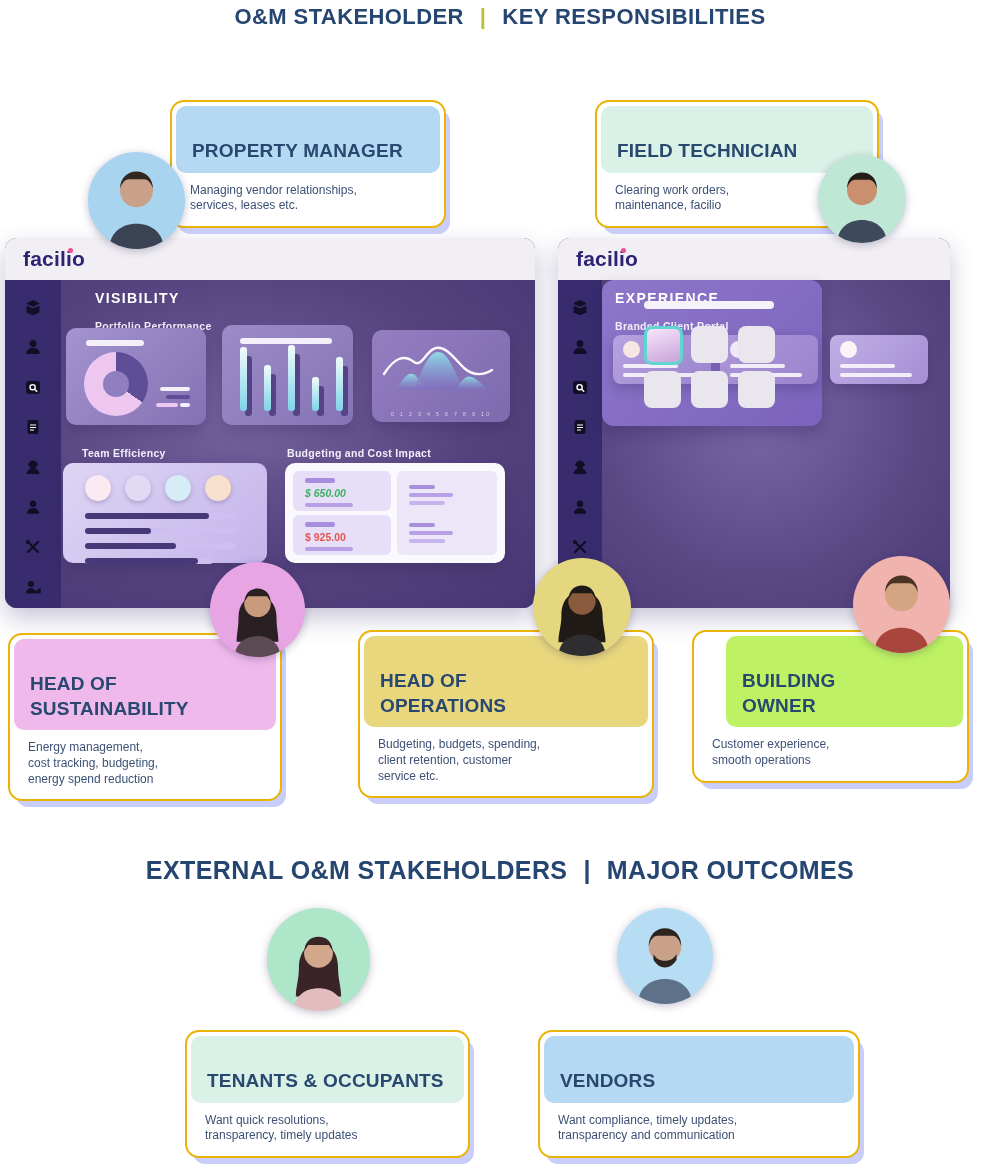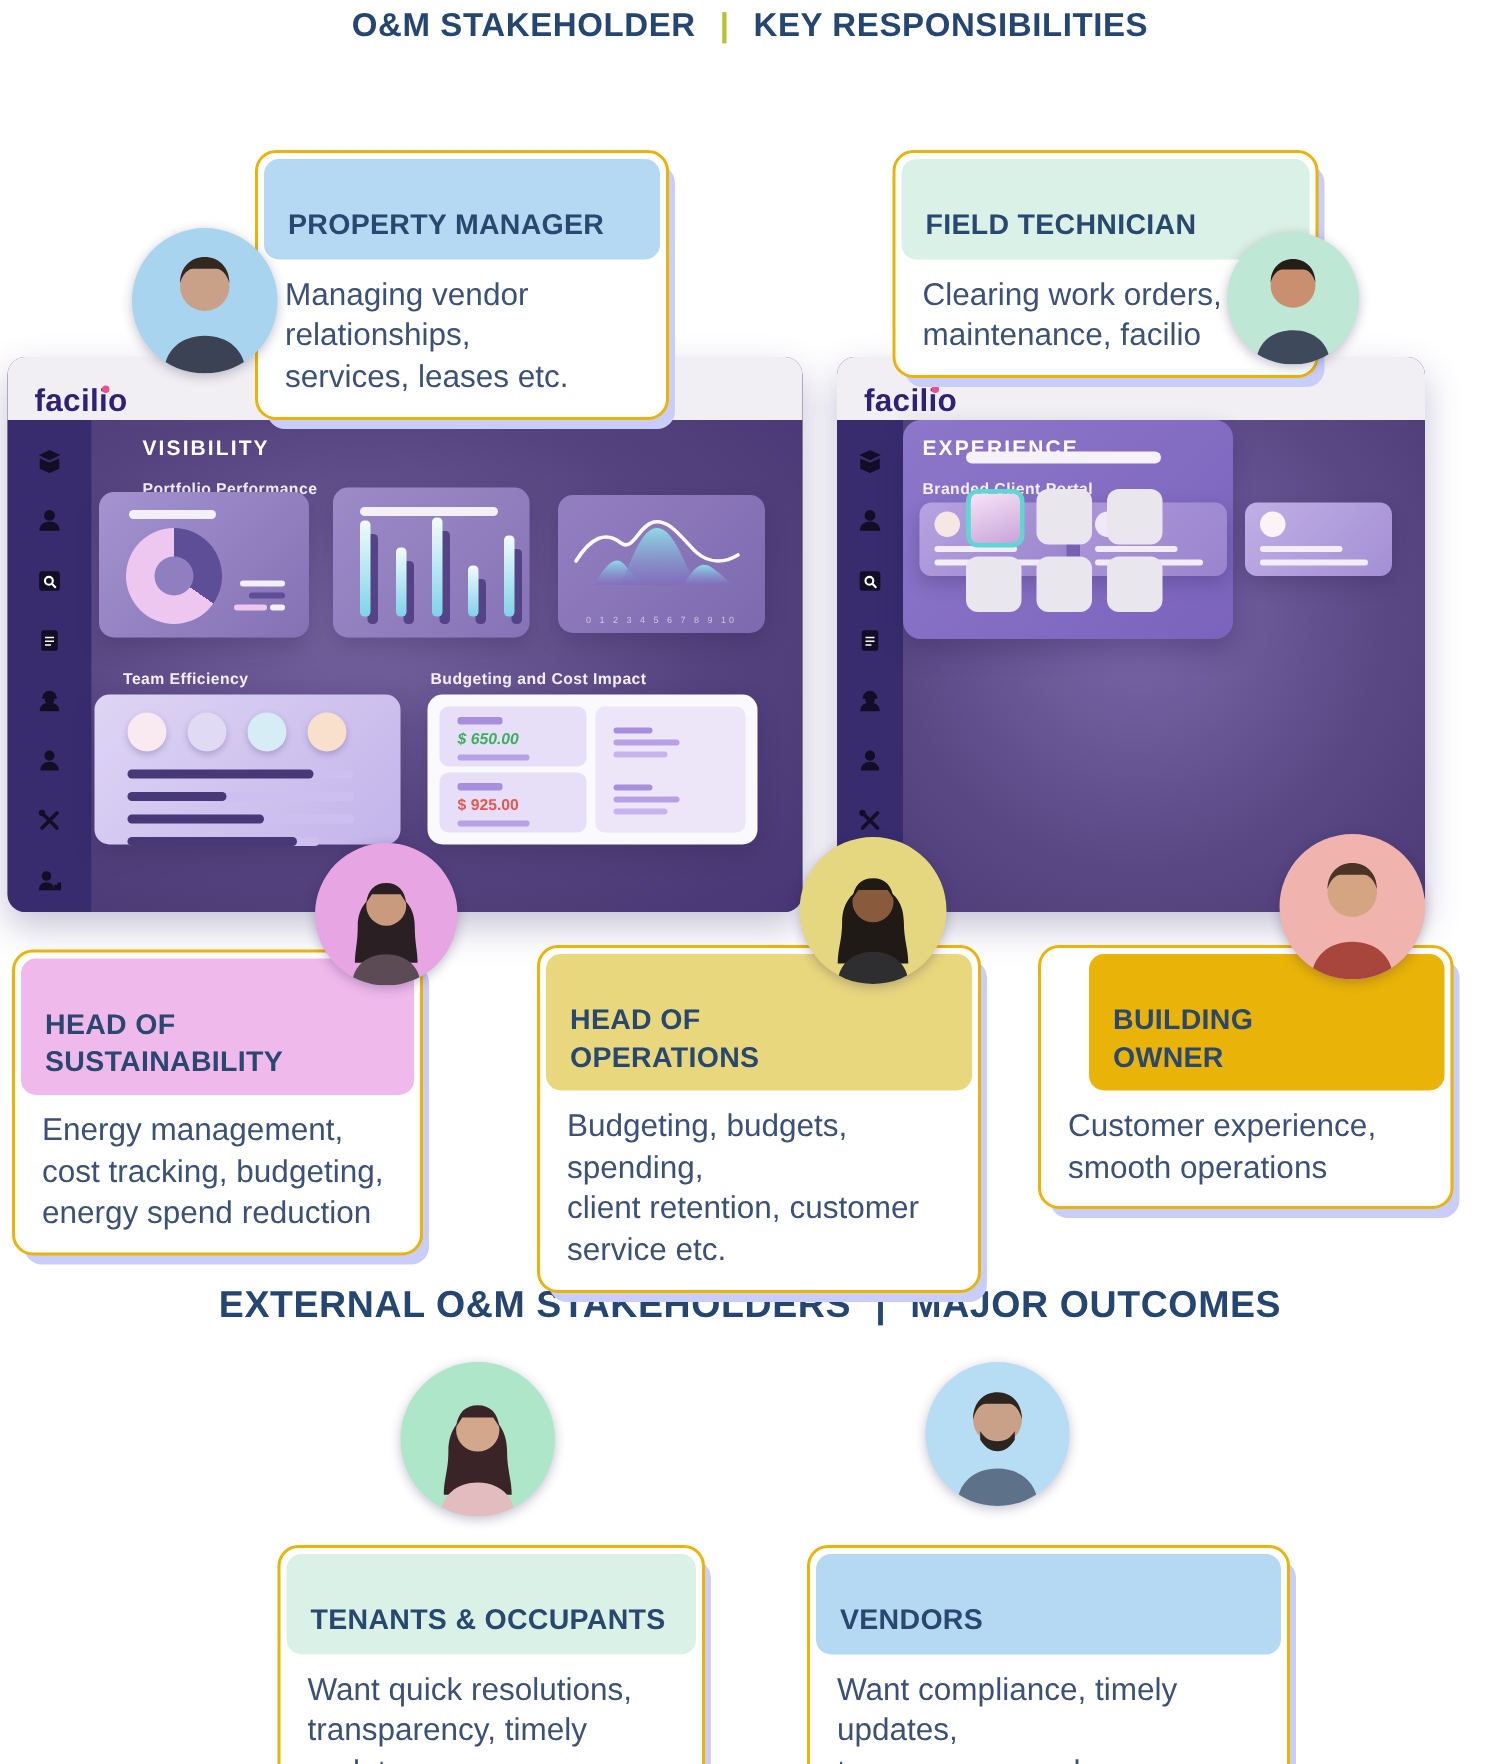--- a/index.html
+++ b/index.html
@@ -13,44 +13,44 @@
   #title2{top:856px;font-size:25px;}
   .sep{margin:0 16px;font-weight:700;}
   #title1 .sep{color:#b9c233;}
   #title2 .sep{color:#264672;}
 
   
   .role-card{position:absolute;background:#fff;border:2px solid #eab308;border-radius:14px;
              box-shadow:6px 8px 0 -2px #c9cdfa;z-index:2;}
   .role-head{margin:4px;border-radius:10px;padding:9px 16px;font-weight:800;font-size:19px;
              color:#29486f;white-space:pre-line;line-height:1.28;letter-spacing:.2px;}
-  .role-body{padding:6px 10px 12px 18px;font-size:21px;color:#3c5175;white-space:pre-line;
+  .role-body{padding:6px 10px 12px 18px;font-size:12px;color:#3c5175;white-space:pre-line;
              line-height:1.32;}
   .head-blue{background:#b5d9f2;}
   .head-mint{background:#d9f1e6;}
   .head-pink{background:#f0b9ec;}
   .head-yellow{background:#e9d77e;}
-  .head-salmon{background:#eab308;margin-left:32px;}
+  .head-salmon{background:#bef264;margin-left:32px;}
 
   
   .avatar{position:absolute;border-radius:50%;overflow:hidden;z-index:6;
           background:var(--bg);box-shadow:0 2px 8px rgba(40,30,80,.28);}
   .avatar svg{display:block;width:100%;height:100%;}
   .av-pm{--bg:#a8d4f0;--skin:#c9a188;--hair:#33281f;--shirt:#3b4254;}
   .av-ft{--bg:#bfe7d6;--skin:#c98f6f;--hair:#241d18;--shirt:#3e4a5c;}
   .av-hs{--bg:#e7a6e3;--skin:#c99a7c;--hair:#2a2023;--shirt:#5c4a55;}
   .av-ho{--bg:#e5d77f;--skin:#8a5a3c;--hair:#1f1a16;--shirt:#2e2e30;}
   .av-bo{--bg:#f0b3ad;--skin:#d5a483;--hair:#4a3525;--shirt:#a8453c;}
   .av-tn{--bg:#aee6c9;--skin:#d2a78c;--hair:#3a2428;--shirt:#e3bcc0;}
   .av-vd{--bg:#b6ddf4;--skin:#c9a188;--hair:#2d2420;--shirt:#5d7288;}
 
   
   .dash{position:absolute;border-radius:12px;overflow:hidden;z-index:1;background:#4a3a78;
         box-shadow:0 10px 24px rgba(70,60,120,.3);}
-  .dash-top{height:42px;background:#f1eff3;display:flex;align-items:flex-end;padding-left:18px;}
+  .dash-top{height:42px;background:#f1eff3;display:flex;align-items:center;padding-left:18px;}
   .logo{position:relative;font-weight:800;font-size:21px;color:#2d2273;letter-spacing:.2px;}
   .logo::after{content:"";position:absolute;left:45px;top:1px;width:5px;height:5px;
                border-radius:50%;background:#ef4d8d;}
   .dash-body{display:flex;height:328px;}
   .dash-side{background:#382c6e;display:flex;flex-direction:column;align-items:center;
              padding-top:18px;gap:22px;flex:none;}
   .side-l{width:56px;}
   .side-r{width:44px;}
   .sicon{width:18px;height:18px;}
   .sicon svg{width:18px;height:18px;fill:#120e26;stroke:#120e26;display:block;}

